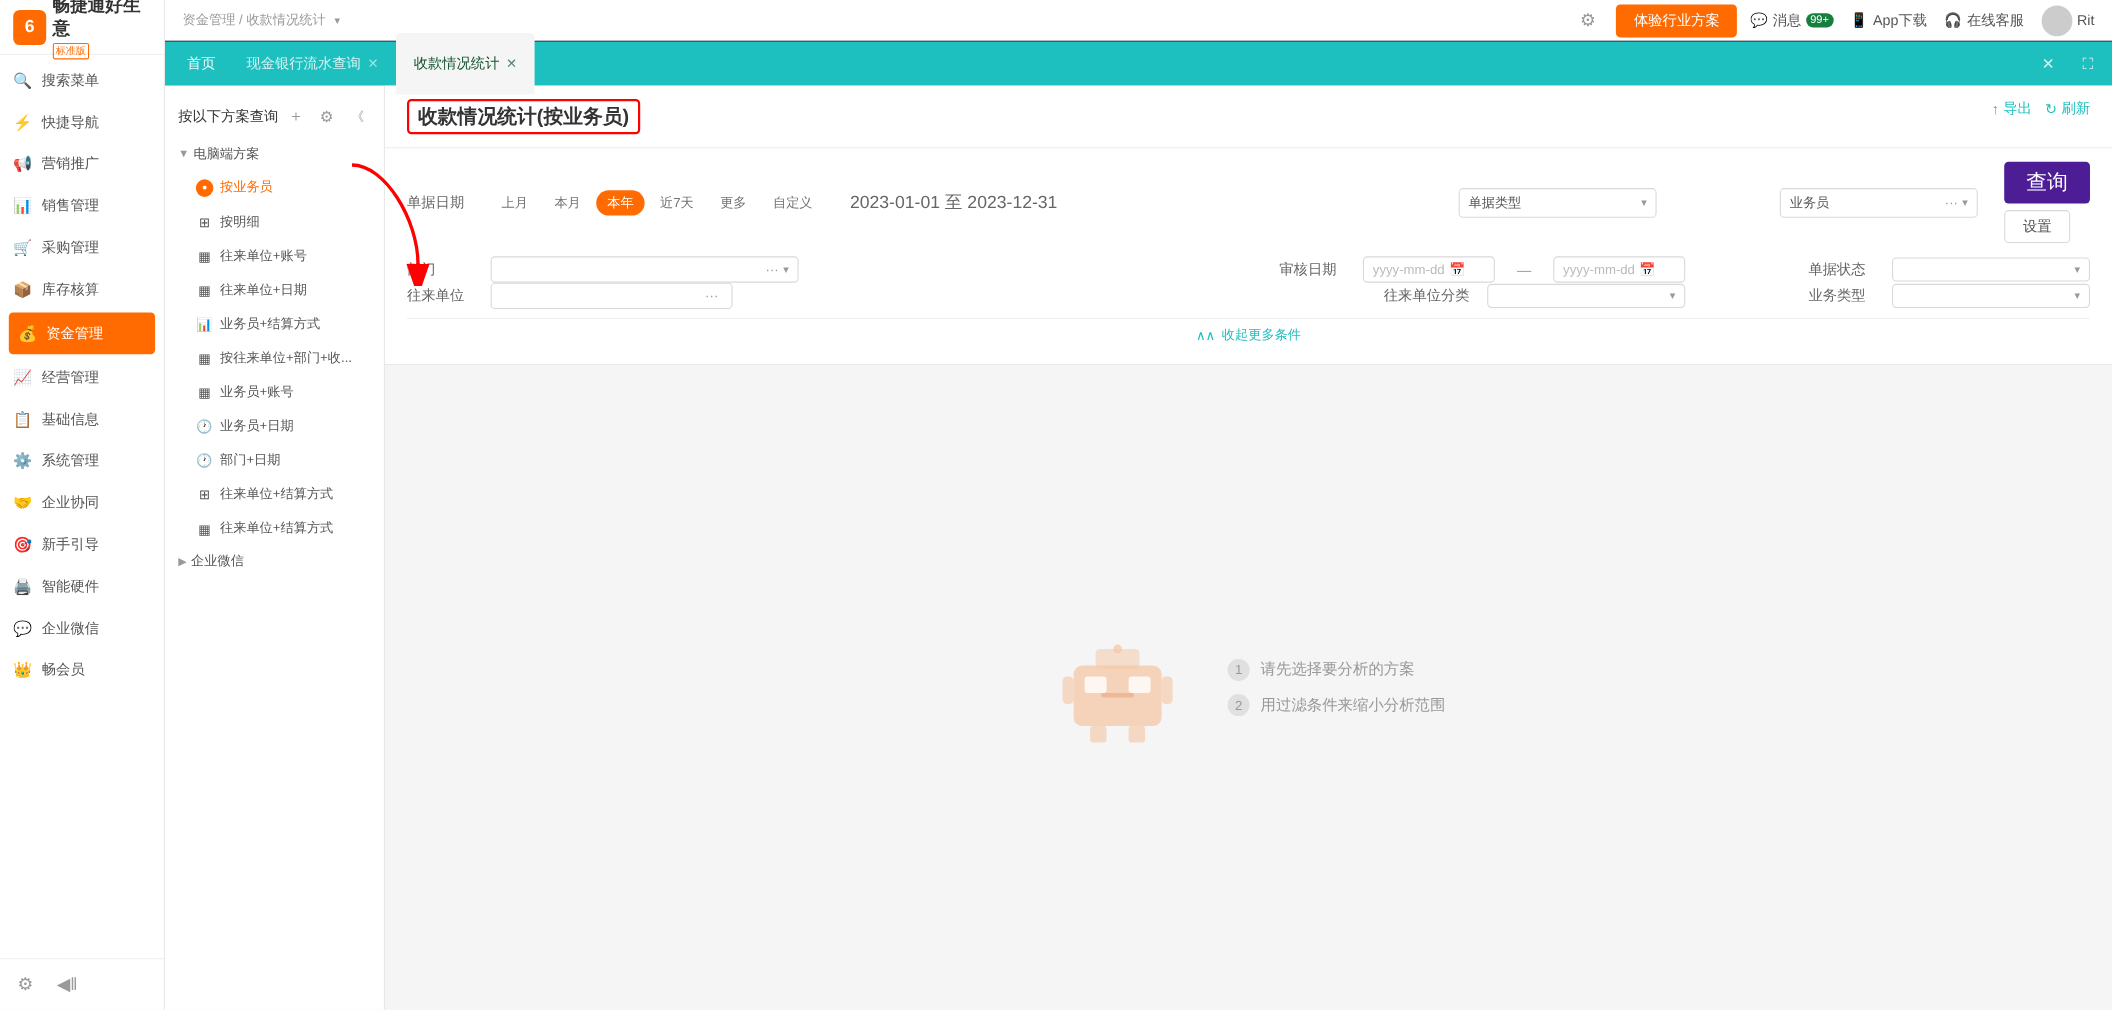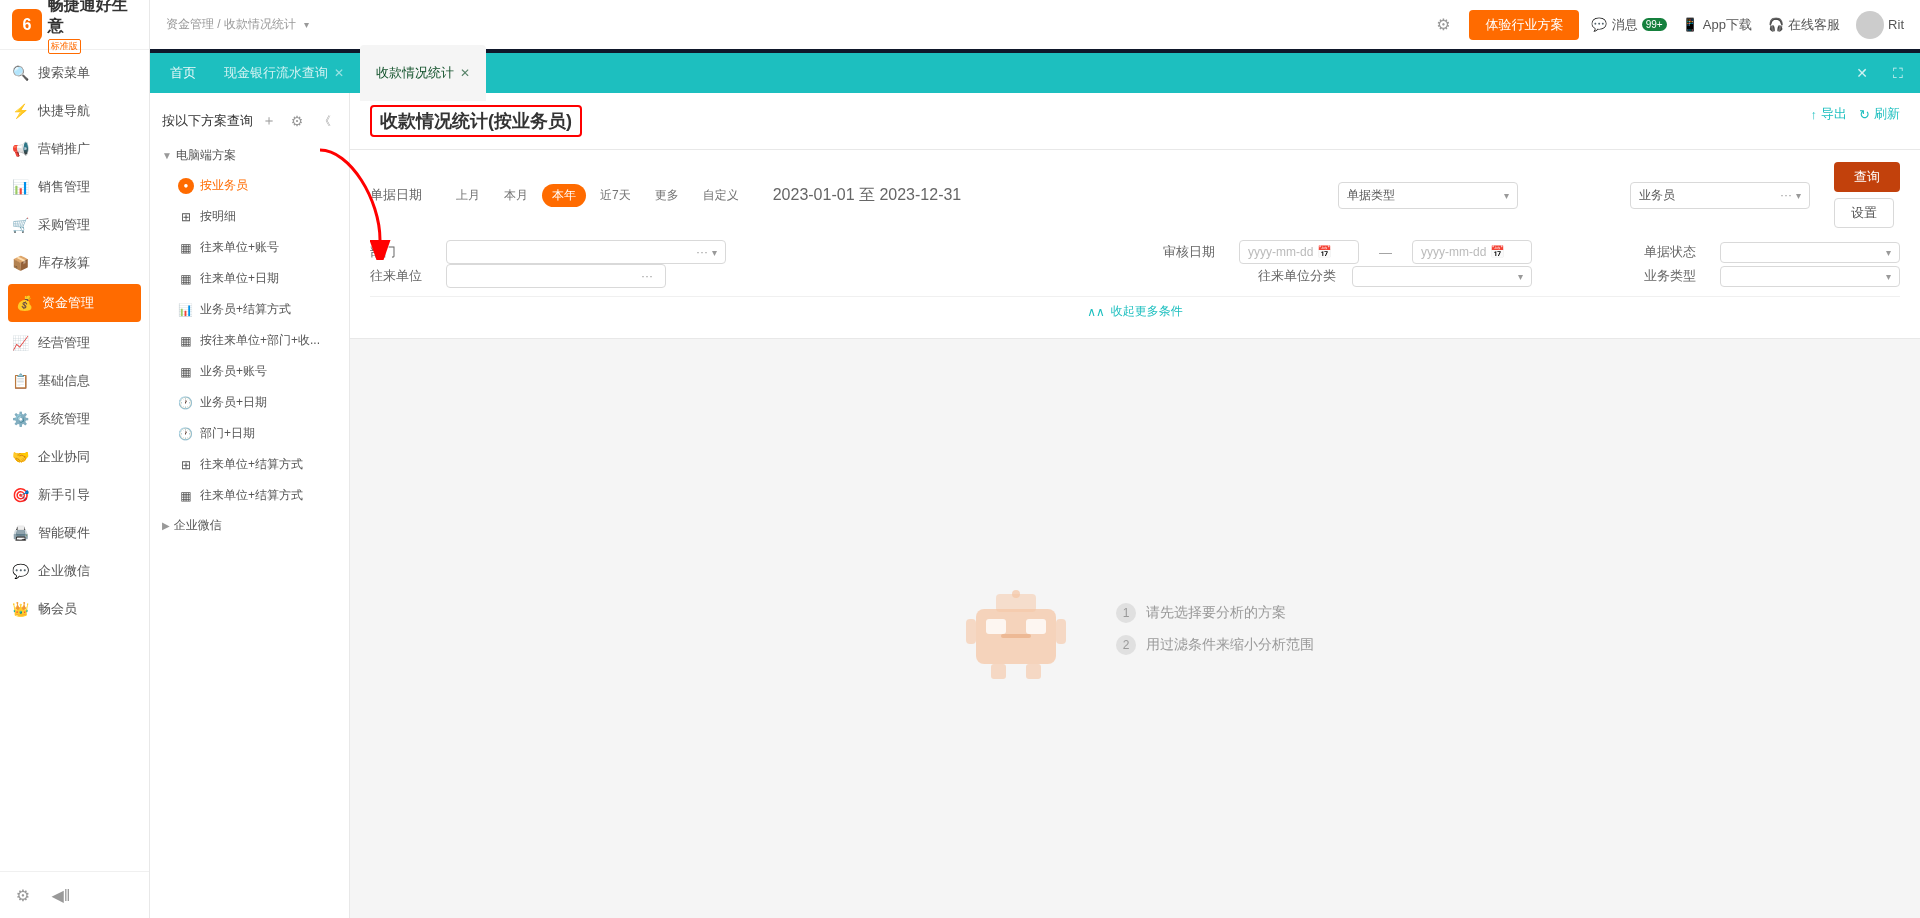--- a/index.html
+++ b/index.html
@@ -14,21 +14,21 @@
     .nav-item { display: flex; align-items: center; padding: 10px 12px; cursor: pointer; color: #555; font-size: 13px; gap: 8px; }
     .nav-item.active { background: #ff6b00; color: #fff; border-radius: 4px; margin: 2px 8px; padding: 10px 8px; }
     .nav-icon { width: 18px; height: 18px; display: flex; align-items: center; justify-content: center; font-size: 14px; flex-shrink: 0; }
     .sidebar-bottom { padding: 8px; display: flex; gap: 8px; border-top: 1px solid #f0f0f0; }
     .sidebar-bottom-btn { width: 30px; height: 30px; display: flex; align-items: center; justify-content: center; cursor: pointer; color: #999; font-size: 16px; }
 
     
     .main { flex: 1; display: flex; flex-direction: column; height: 918px; }
 
     
-    .top-header { height: 53px; background: #fff; display: flex; align-items: center; padding: 0 16px; border-bottom: 4px solid #0f172a; gap: 12px; }
+    .top-header { height: 38px; background: #fff; display: flex; align-items: center; padding: 0 16px; border-bottom: 1px solid #0f172a; gap: 12px; }
     .breadcrumb-area { display: flex; align-items: center; gap: 8px; flex: 1; }
     .breadcrumb-text { color: #999; font-size: 12px; }
     .dropdown-arrow { color: #999; font-size: 10px; cursor: pointer; }
     .gear-btn { width: 28px; height: 28px; display: flex; align-items: center; justify-content: center; cursor: pointer; color: #999; font-size: 16px; }
     .trial-btn { background: #ff6b00; color: #fff; border: none; padding: 6px 16px; border-radius: 4px; cursor: pointer; font-size: 13px; }
     .header-right { display: flex; align-items: center; gap: 16px; }
     .header-icon-group { display: flex; align-items: center; gap: 4px; color: #555; cursor: pointer; font-size: 13px; }
     .badge { background: #15803d; color: #fff; font-size: 10px; border-radius: 8px; padding: 1px 4px; min-width: 18px; text-align: center; }
     .user-avatar { width: 28px; height: 28px; border-radius: 50%; background: #ccc; }
 
@@ -73,21 +73,21 @@
     .date-tab.active { background: #ff6b00; color: #fff; border-radius: 12px; }
     .date-range { font-size: 16px; color: #666; margin-left: 8px; }
     .filter-select { display: flex; align-items: center; border: 1px solid #d9d9d9; border-radius: 4px; padding: 4px 8px; min-width: 180px; cursor: pointer; background: #fff; color: #555; font-size: 12px; }
     .filter-select-arrow { margin-left: auto; color: #999; font-size: 10px; }
     .filter-input { display: flex; align-items: center; border: 1px solid #d9d9d9; border-radius: 4px; padding: 4px 8px; min-width: 120px; background: #fff; color: #bbb; font-size: 12px; }
     .filter-dash { color: #999; margin: 0 4px; }
     .filter-cal { color: #999; margin-left: 4px; cursor: pointer; }
     .filter-dept { display: flex; align-items: center; border: 1px solid #d9d9d9; border-radius: 4px; padding: 4px 8px; min-width: 280px; background: #fff; color: #bbb; font-size: 12px; }
     .filter-row-2 { margin-bottom: 0; }
     .collapse-btn { display: flex; align-items: center; justify-content: center; gap: 6px; color: #1dbfbf; cursor: pointer; font-size: 12px; padding: 6px; border-top: 1px solid #f0f0f0; margin-top: 8px; }
-    .query-btn { background: #c2410c; color: #fff; border: none; padding: 6px 20px; border-radius: 4px; cursor: pointer; font-size: 13px; }
+    .query-btn { background: #4c1d95; color: #fff; border: none; padding: 6px 20px; border-radius: 4px; cursor: pointer; font-size: 19px; }
     .setting-btn { border: 1px solid #d9d9d9; background: #fff; color: #555; padding: 5px 16px; border-radius: 4px; cursor: pointer; font-size: 13px; }
     .btn-group { display: flex; flex-direction: column; gap: 6px; margin-left: 8px; }
     .filter-actions { display: flex; align-items: flex-start; }
 
     
     .results-area { flex: 1; display: flex; flex-direction: column; align-items: center; justify-content: center; padding: 40px; }
     .empty-steps { display: flex; flex-direction: column; gap: 12px; }
     .empty-step { display: flex; align-items: center; gap: 10px; color: #999; font-size: 14px; }
     .step-num { width: 20px; height: 20px; border-radius: 50%; background: #e0e0e0; display: flex; align-items: center; justify-content: center; font-size: 12px; color: #999; flex-shrink: 0; }
 

